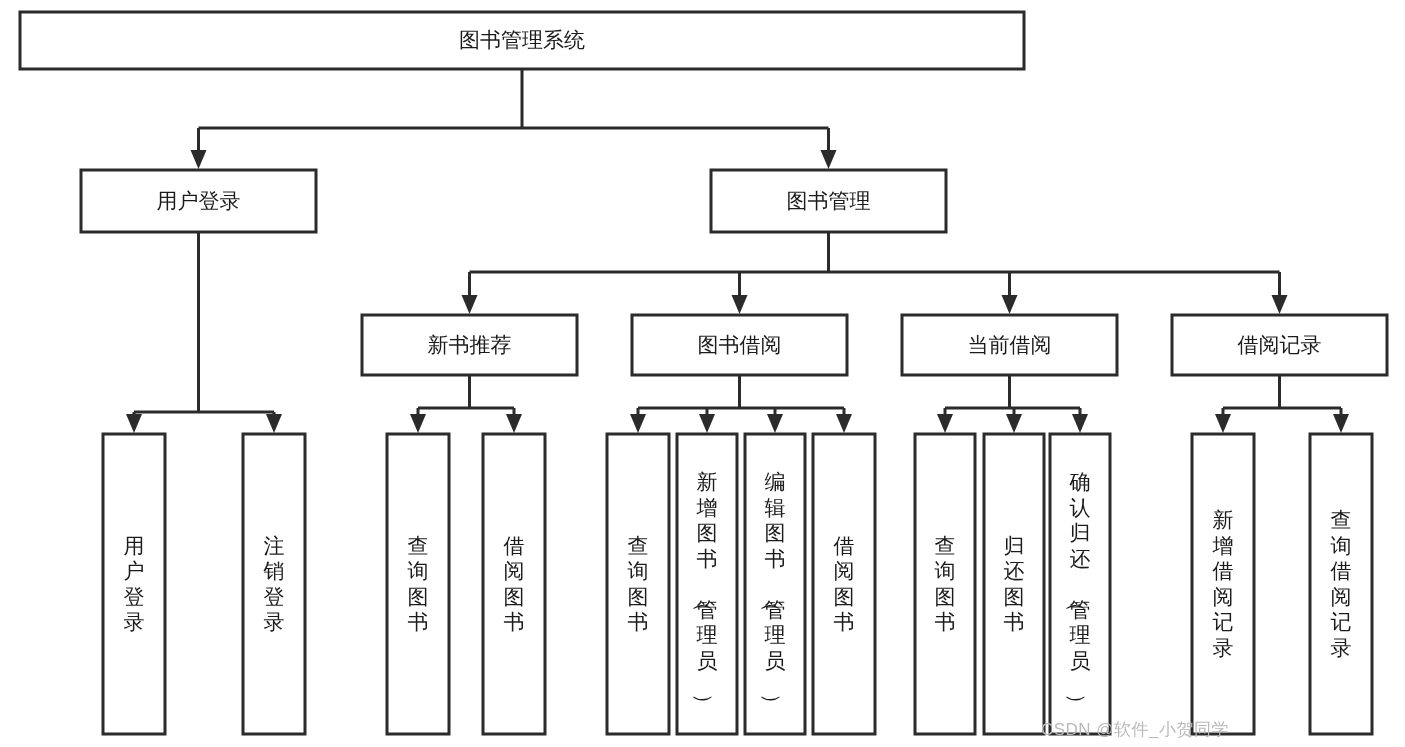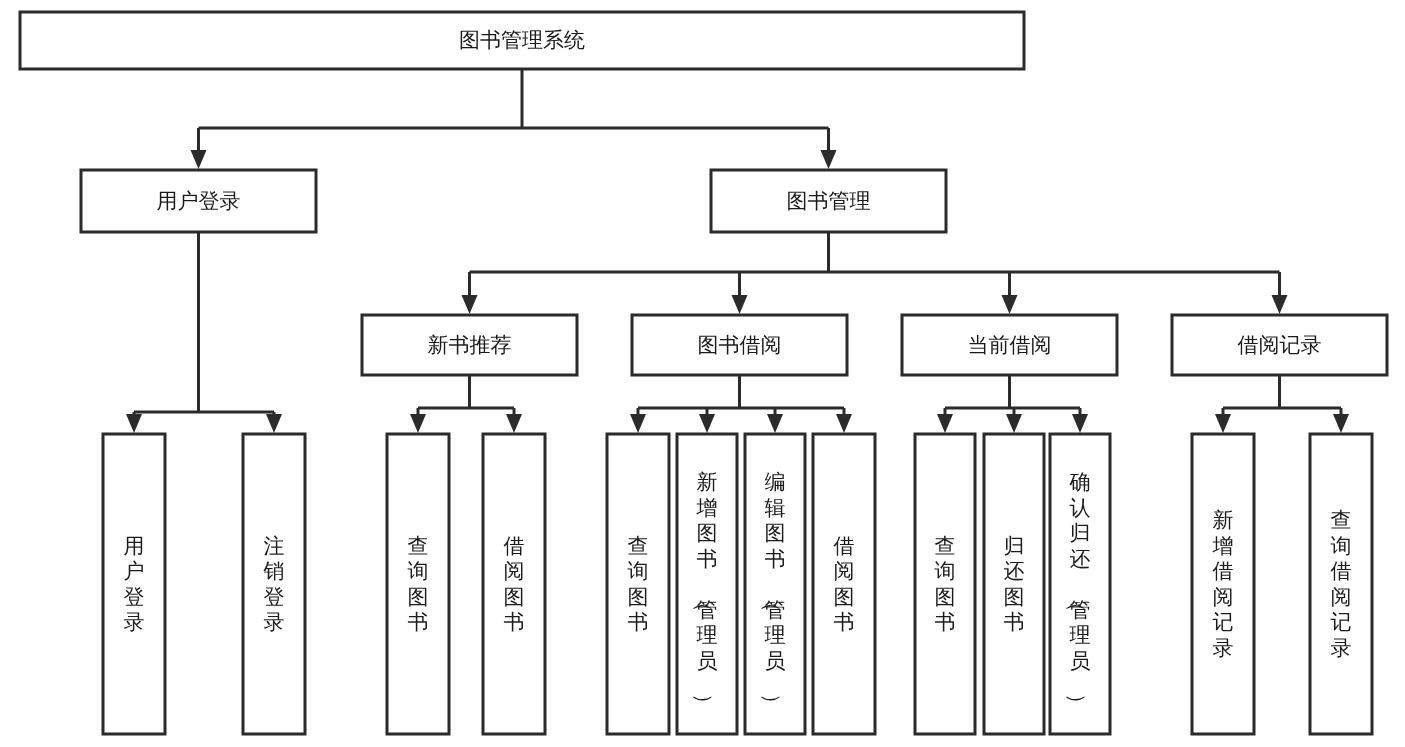--- a/index.html
+++ b/index.html
@@ -215,13 +215,14 @@
         <g>
           <rect class="node-box" x="1192" y="434" width="62" height="300"></rect>
           <text class="node-label-v" x="1223" y="527.39"><tspan x="1223" dy="0">新</tspan><tspan x="1223" dy="25.5">增</tspan><tspan x="1223" dy="25.5">借</tspan><tspan x="1223" dy="25.5">阅</tspan><tspan x="1223" dy="25.5">记</tspan><tspan x="1223" dy="25.5">录</tspan></text>
         </g>
         <g>
           <rect class="node-box" x="1310" y="434" width="62" height="300"></rect>
           <text class="node-label-v" x="1341" y="527.39"><tspan x="1341" dy="0">查</tspan><tspan x="1341" dy="25.5">询</tspan><tspan x="1341" dy="25.5">借</tspan><tspan x="1341" dy="25.5">阅</tspan><tspan x="1341" dy="25.5">记</tspan><tspan x="1341" dy="25.5">录</tspan></text>
         </g>
       </g>
   </svg>
+  <div class="watermark">CSDN @软件_小贺同学</div>
 </div>
 
 </body></html>

